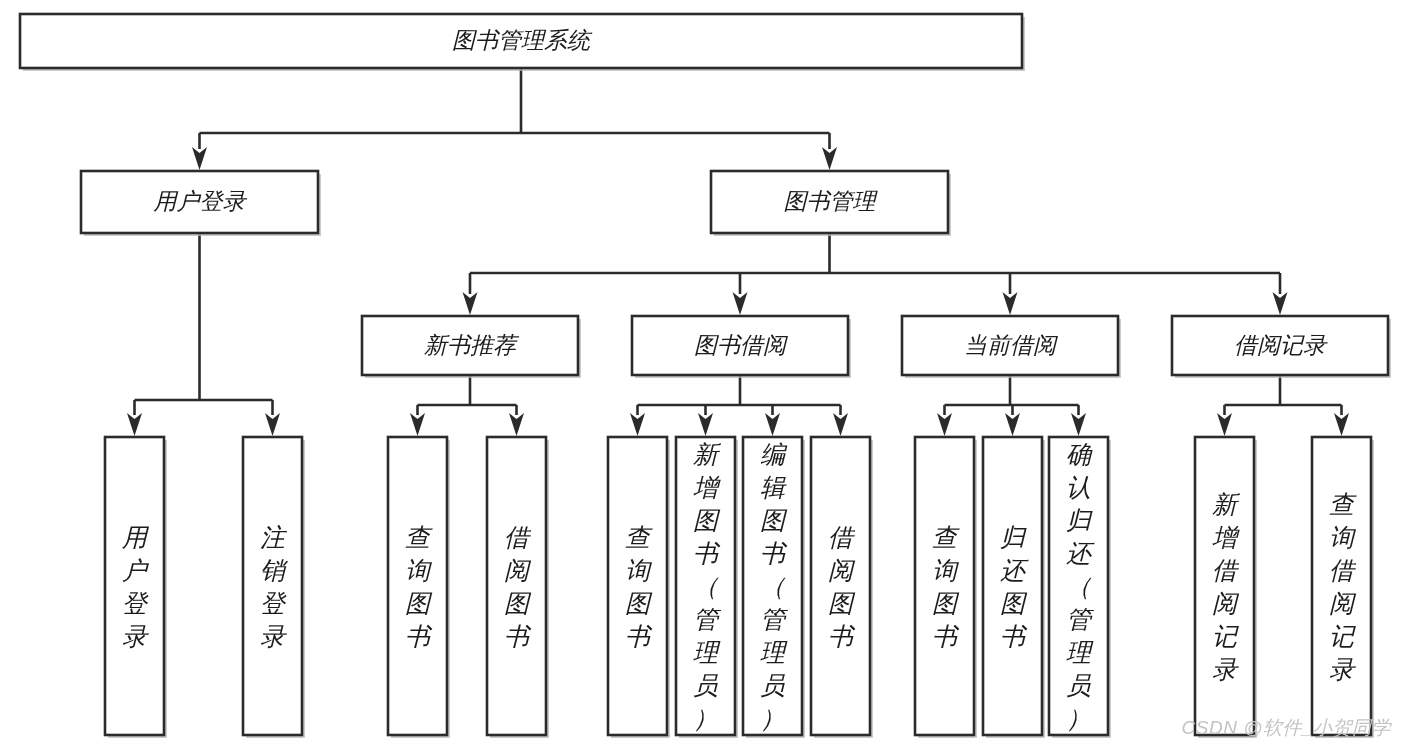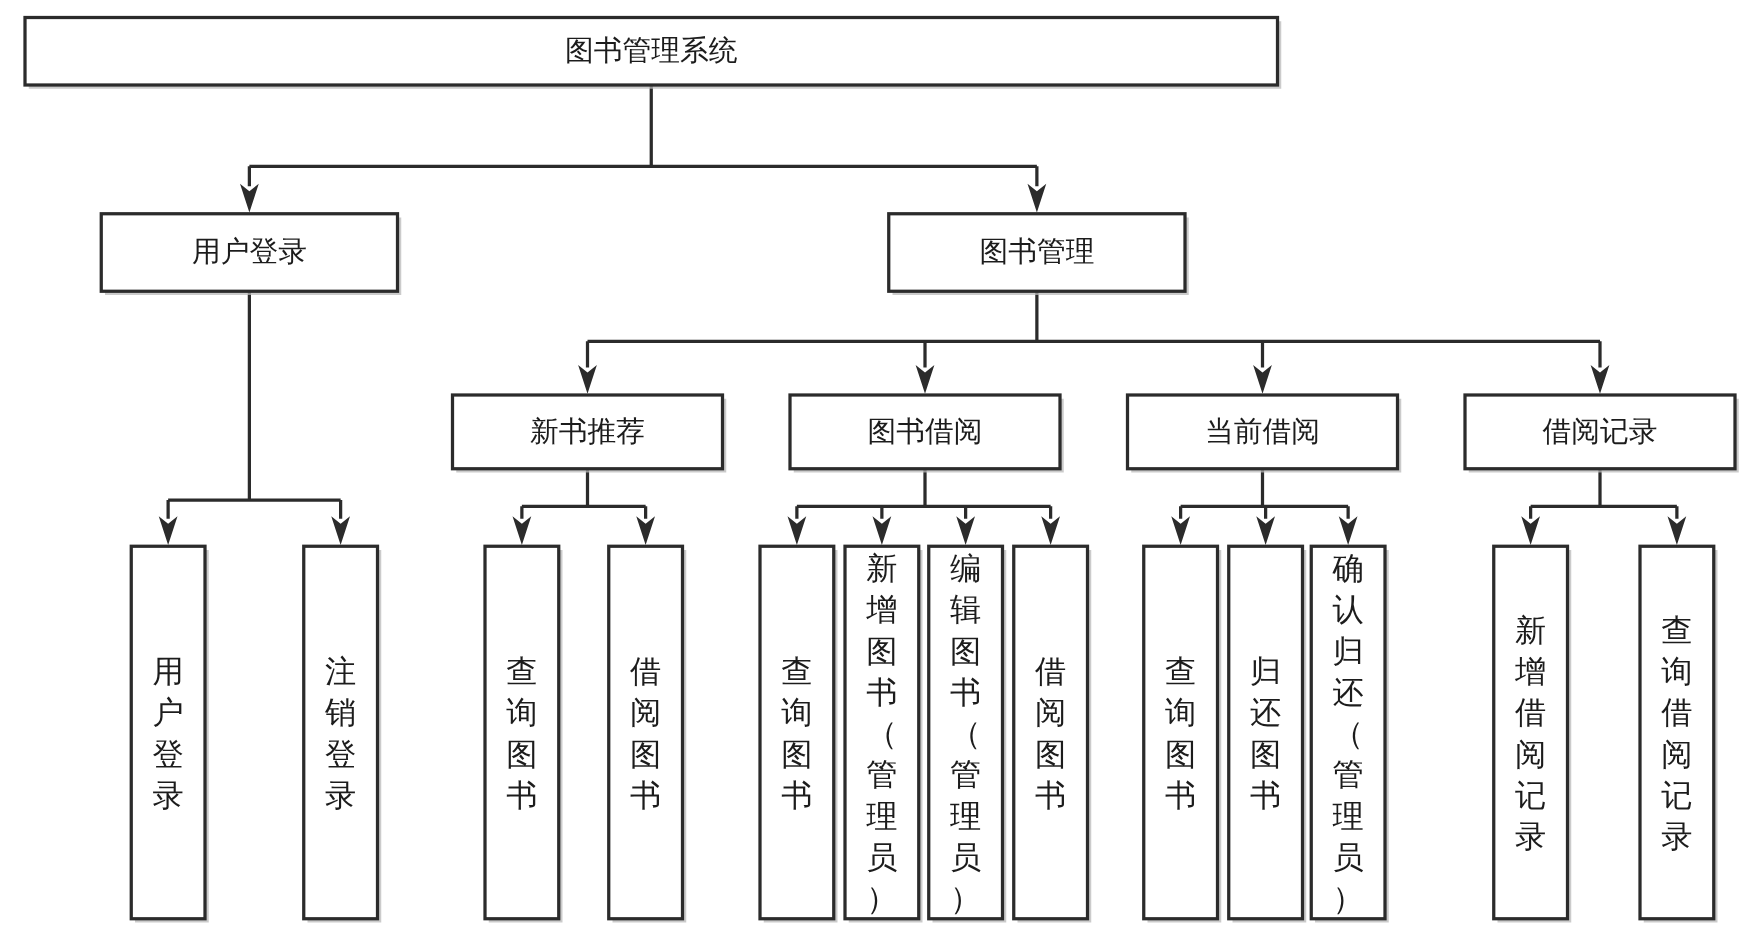--- a/index.html
+++ b/index.html
@@ -11,20 +11,21 @@
     width: 1405px;
     height: 747px;
     font-family: "Liberation Sans", "DejaVu Sans", sans-serif;
     overflow: hidden;
     position: relative;
   }
   #diagram-root {
     position: relative;
     width: 1405px;
     height: 747px;
+    font-style: italic;
   }
   svg#tree-svg {
     position: absolute;
     left: 0;
     top: 0;
     width: 1405px;
     height: 747px;
     display: block;
   }
   .node-rect {
@@ -225,13 +226,14 @@
           <rect class="node-rect" x="1195" y="437" width="59" height="298"></rect>
           <text class="node-label-v" x="1224.5" y="512.74"><tspan x="1224.5" dy="0">新</tspan><tspan x="1224.5" dy="33">增</tspan><tspan x="1224.5" dy="33">借</tspan><tspan x="1224.5" dy="33">阅</tspan><tspan x="1224.5" dy="33">记</tspan><tspan x="1224.5" dy="33">录</tspan></text>
         </g>
         <g>
           <rect class="node-shadow" x="1315" y="440" width="59" height="298"></rect>
           <rect class="node-rect" x="1312" y="437" width="59" height="298"></rect>
           <text class="node-label-v" x="1341.5" y="512.74"><tspan x="1341.5" dy="0">查</tspan><tspan x="1341.5" dy="33">询</tspan><tspan x="1341.5" dy="33">借</tspan><tspan x="1341.5" dy="33">阅</tspan><tspan x="1341.5" dy="33">记</tspan><tspan x="1341.5" dy="33">录</tspan></text>
         </g>
       </g>
   </svg>
+  <div class="watermark">CSDN @软件_小贺同学</div>
 </div>
 
 </body></html>

